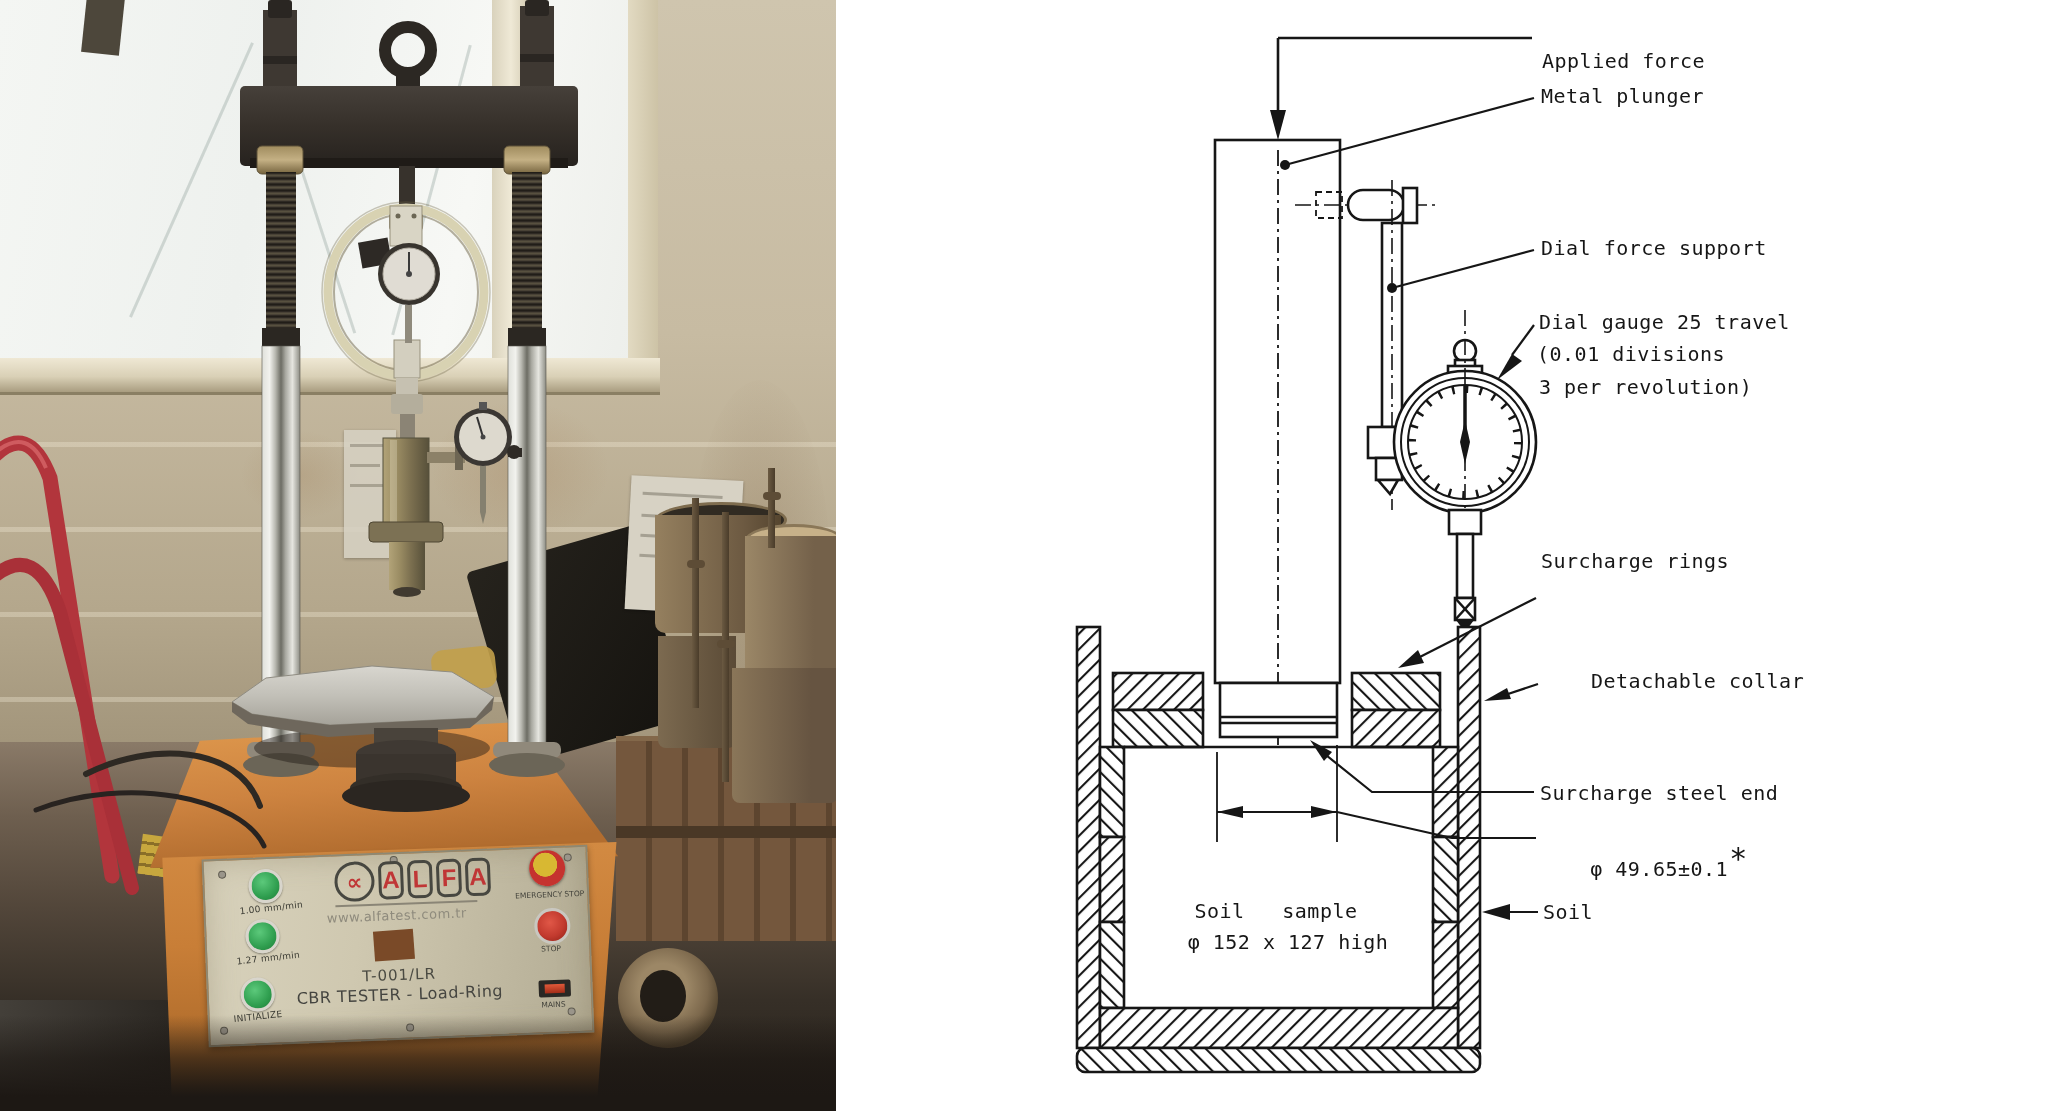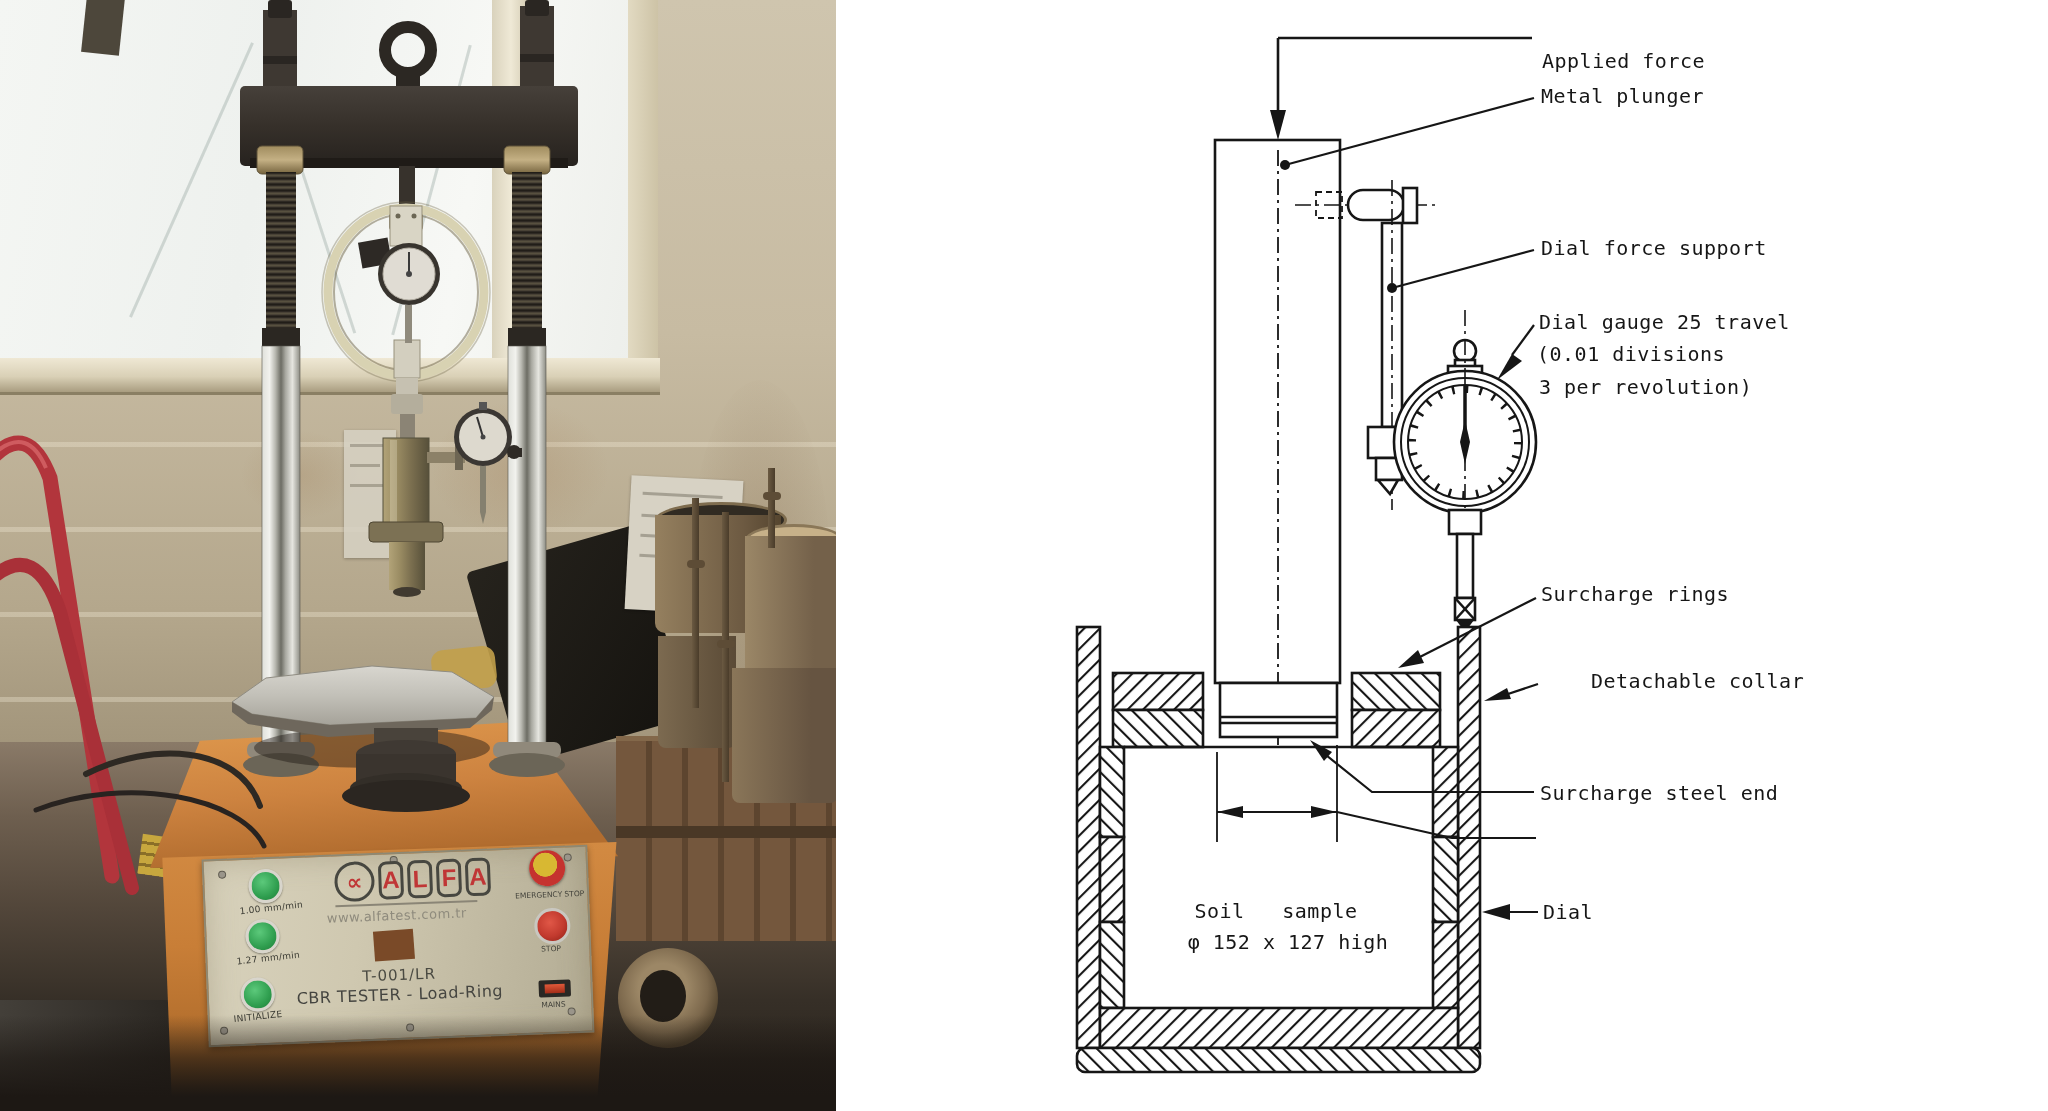--- a/index.html
+++ b/index.html
@@ -409,20 +409,23 @@
       </g>
     </g>
   </svg>
 
   <div class="dlabel" style="left:1542px;top:48px;">Applied force</div>
   <div class="dlabel" style="left:1541px;top:83px;">Metal plunger</div>
   <div class="dlabel" style="left:1541px;top:235px;">Dial force support</div>
   <div class="dlabel" style="left:1539px;top:309px;">Dial gauge 25 travel</div>
   <div class="dlabel" style="left:1537px;top:341px;">(0.01 divisions</div>
   <div class="dlabel" style="left:1539px;top:374px;">3 per revolution)</div>
-  <div class="dlabel" style="left:1541px;top:581px;">Surcharge rings</div>
+  <div class="dlabel" style="left:1541px;top:548px;">Surcharge rings</div>
   <div class="dlabel" style="left:1543px;top:668px;margin-left:48px;">Detachable collar</div>
   <div class="dlabel" style="left:1540px;top:780px;">Surcharge steel end</div>
+  <div class="dlabel" style="left:1540px;top:827px;">
+    <span>φ 49.65±0.1</span><span class="star">*</span>
+  </div>
   <div class="dlabel soil-label" style="left:1126px;top:898px;">Soil   sample</div>
   <div class="dlabel soil-label" style="left:1126px;top:929px;margin-left:12px;">φ 152 x 127 high</div>
-  <div class="dlabel" style="left:1543px;top:899px;">Dial</div>
+  <div class="dlabel" style="left:1543px;top:899px;">Soil</div>
 
 </div>
 
 </body></html>

